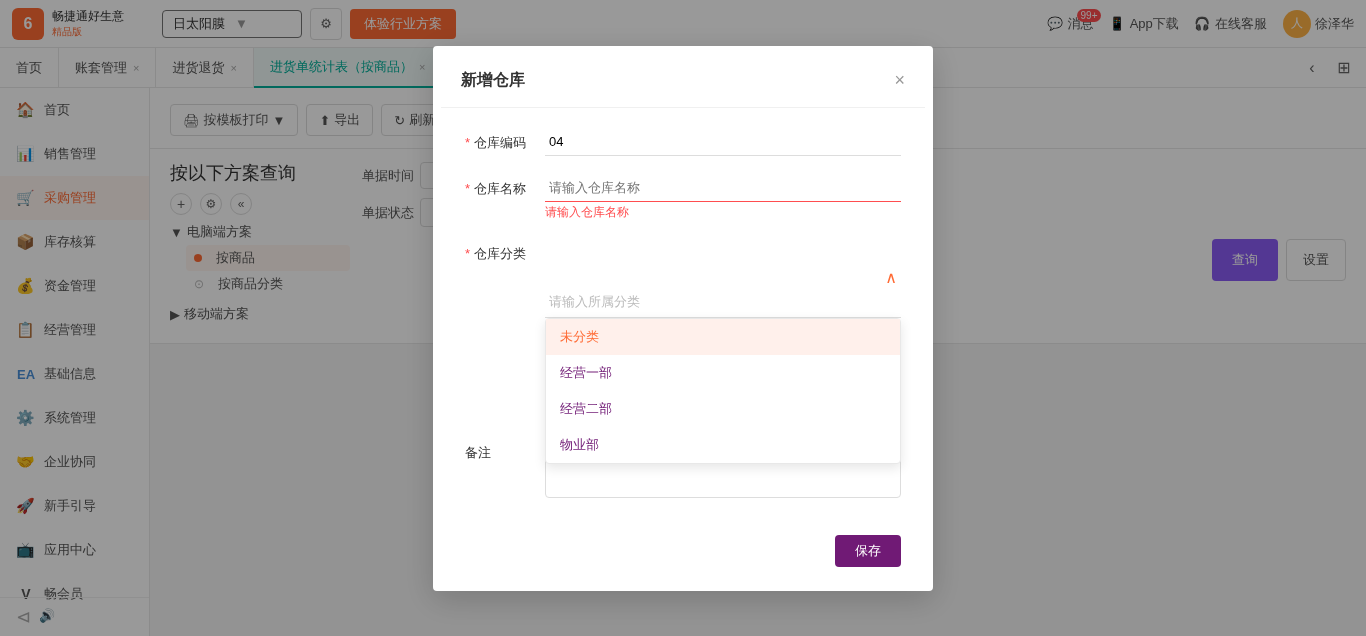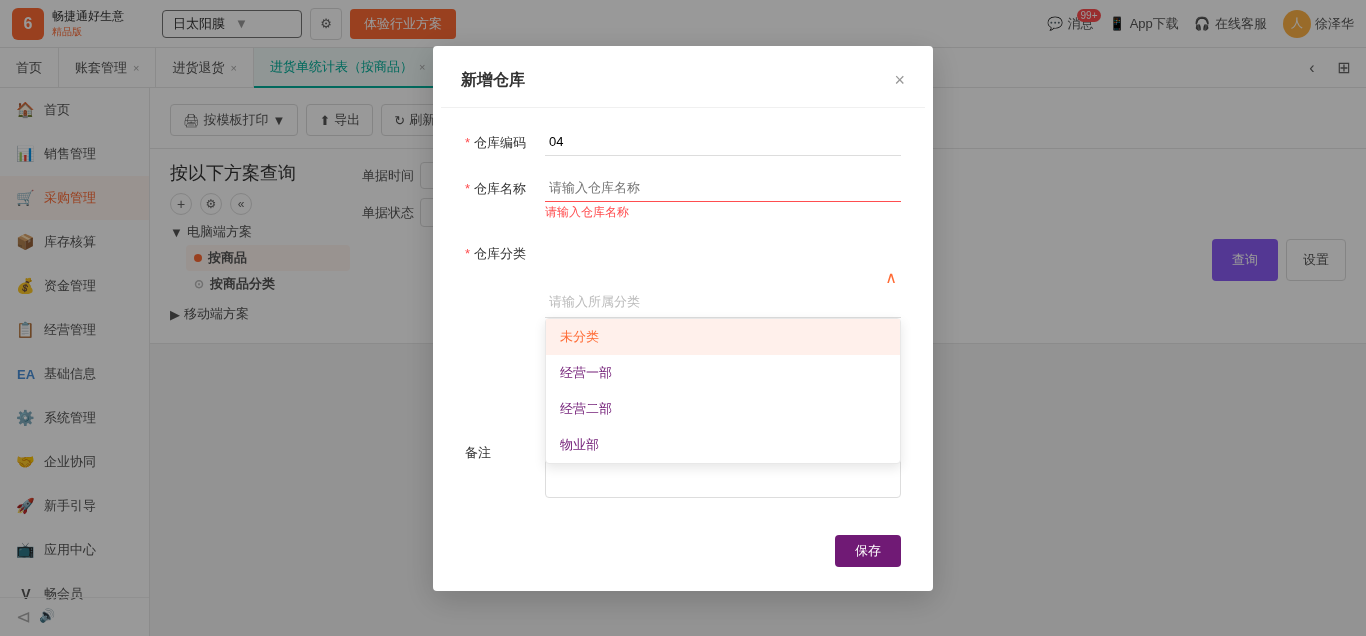--- a/index.html
+++ b/index.html
@@ -273,26 +273,25 @@
       align-items: center;
       gap: 4px;
       padding: 4px 0;
       cursor: pointer;
       color: #555;
     }
     .scheme-items { padding-left: 16px; }
     .scheme-item {
       display: flex;
       align-items: center;
-      gap: 6px;
+      gap: 14px;
       padding: 4px 8px;
       cursor: pointer;
       color: #555;
       border-radius: 4px;
-      font-weight: bold;
     }
     .scheme-item.active {
       background: #fff5f0;
     }
     .scheme-item .dot {
       width: 8px; height: 8px;
       border-radius: 50%;
       background: #ff6b35;
     }
     .right-form {

